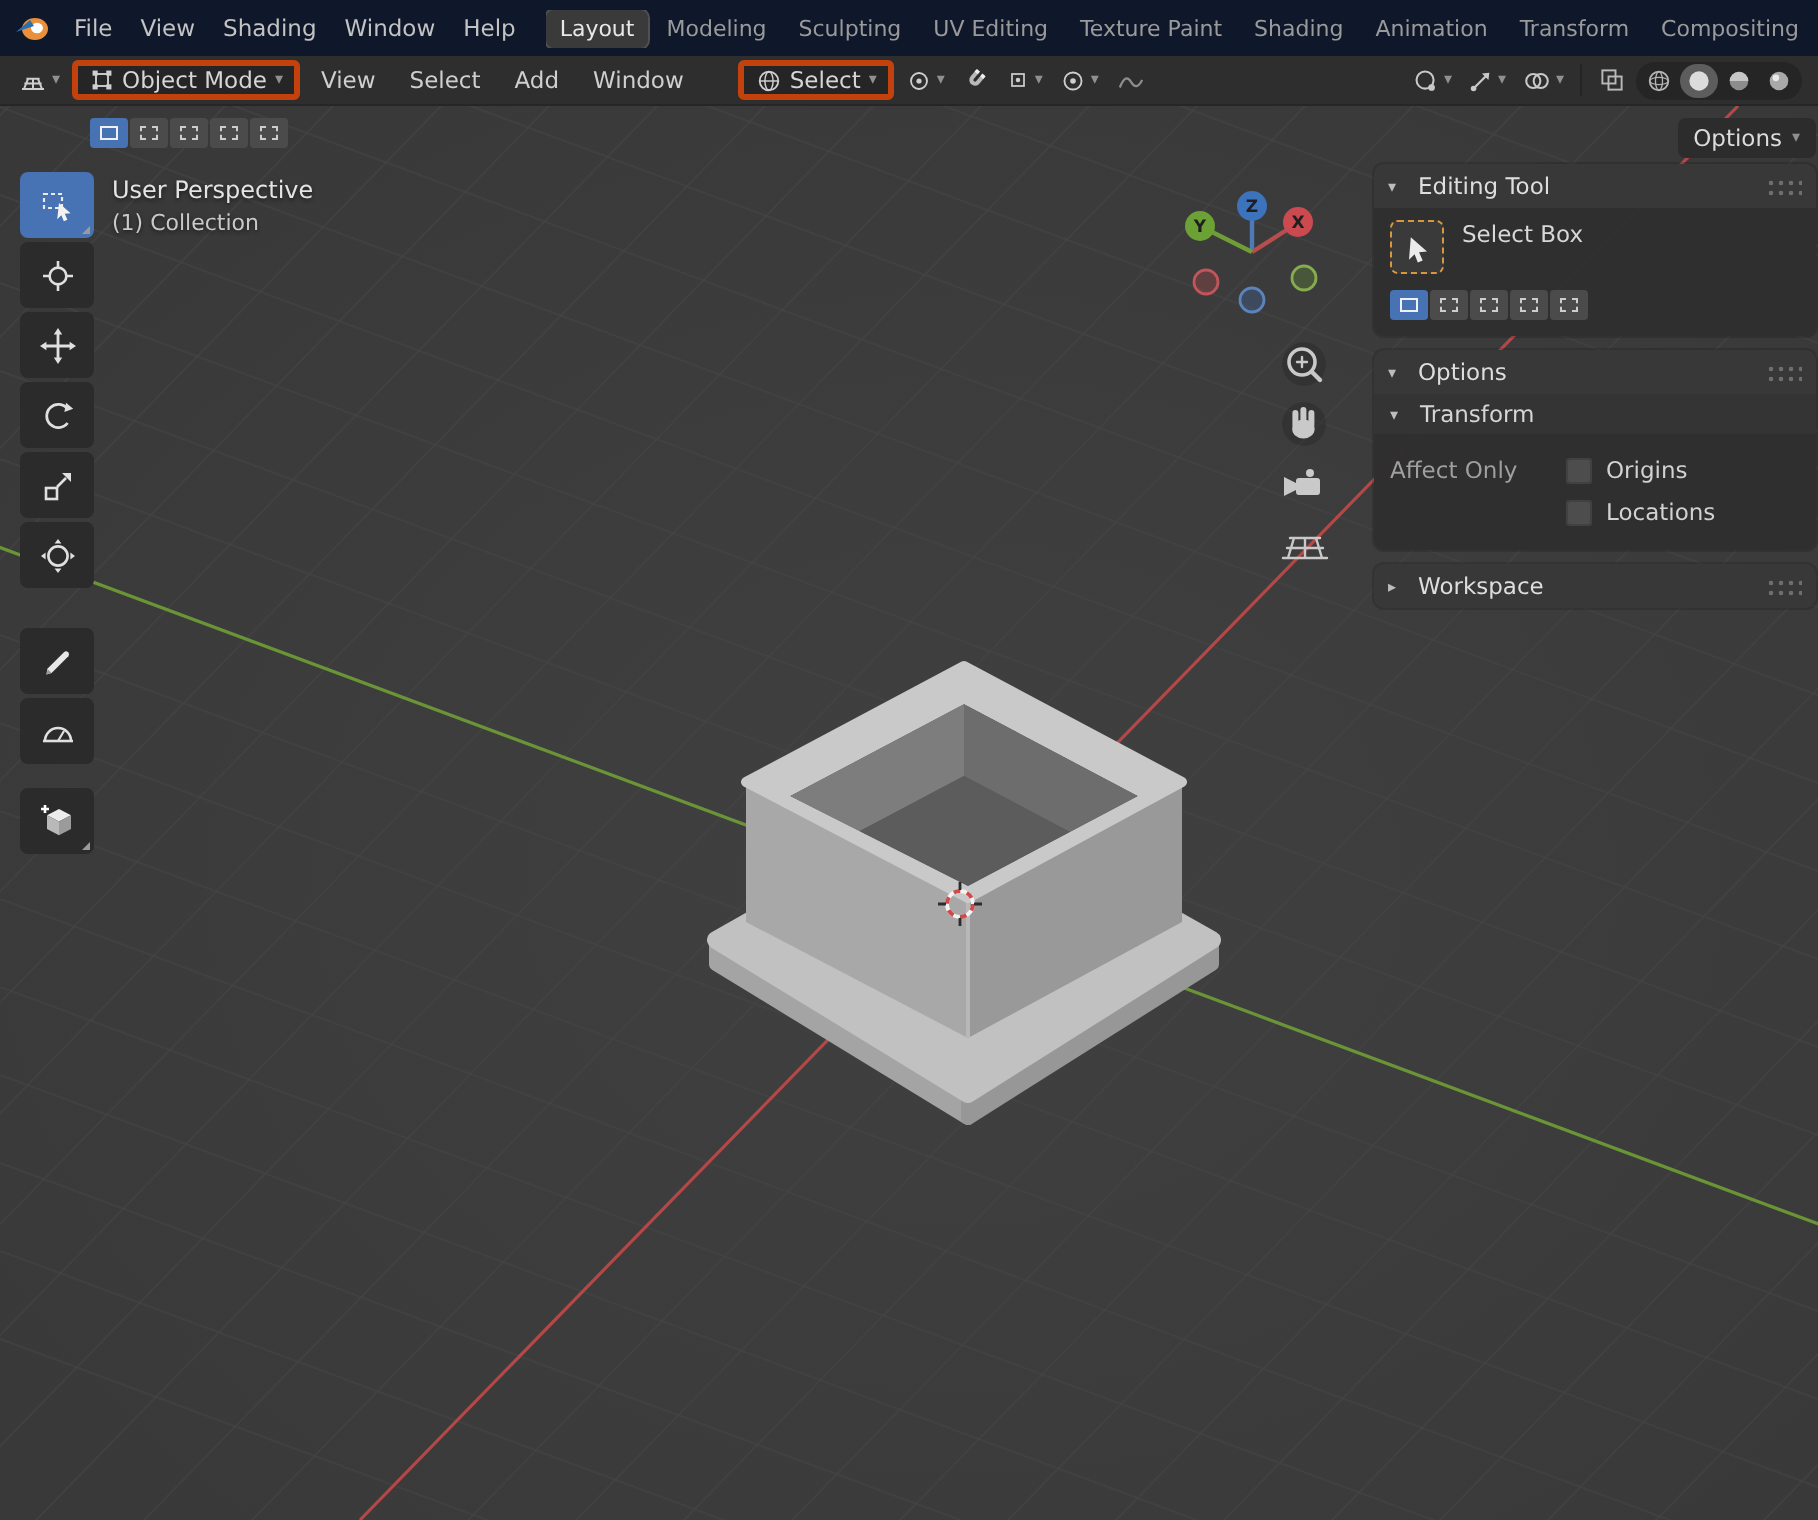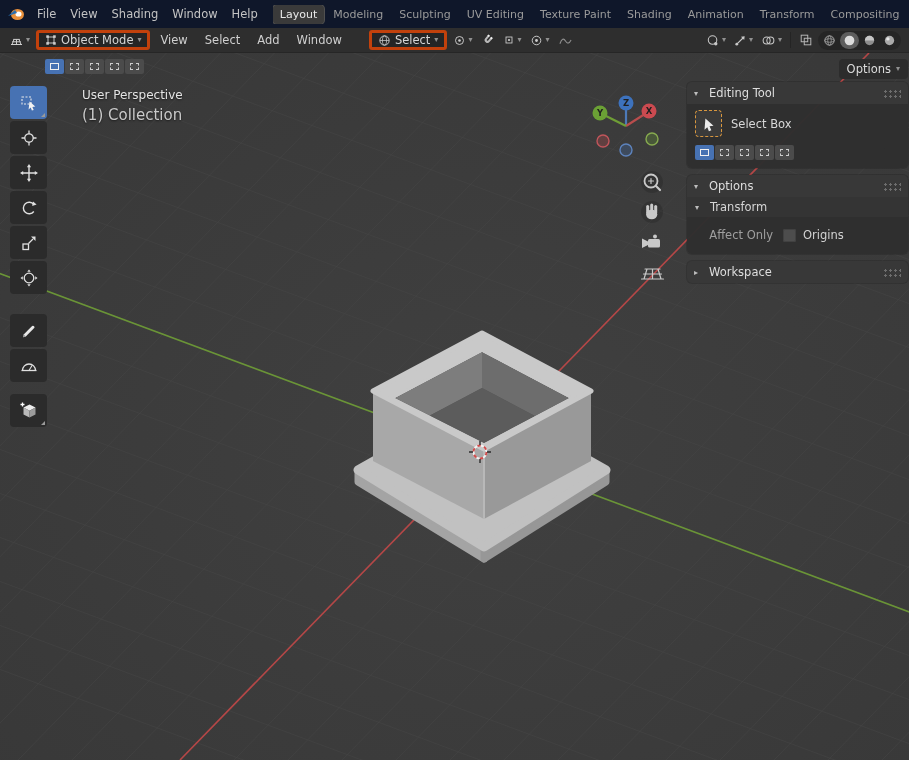--- a/index.html
+++ b/index.html
@@ -28,41 +28,41 @@
   .canvas{position:absolute;left:0;top:0}
   #grid-layer line{stroke:#464646;stroke-width:1;opacity:.55}
   
   .tool-header{position:absolute;top:6px;left:45px;display:flex;gap:1px}
   .mode-btn{width:19px;height:15px;background:#4b4b4b;border-radius:2px;display:flex;align-items:center;justify-content:center}
   .mode-btn.active{background:#4772b3}
   .mode-glyph{width:9px;height:7px;border:1px dashed #cdcdcd}
   .mode-btn.active .mode-glyph{border:1px solid #f0f0f0}
   .options-btn{position:absolute;top:6px;right:1px;background:#2c2c2c;border-radius:4px;padding:3px 8px;display:flex;align-items:center;gap:5px;font-size:11.5px;color:#dcdcdc}
   
-  .vp-label{position:absolute;left:82px;top:33px;font-size:12px;color:#e4e4e4;text-shadow:0 1px 2px rgba(0,0,0,.55);line-height:1.5}
-  .vp-label .sub{font-size:15px;color:#c9c9c9}
+  .vp-label{position:absolute;left:56px;top:33px;font-size:12px;color:#e4e4e4;text-shadow:0 1px 2px rgba(0,0,0,.55);line-height:1.5}
+  .vp-label .sub{font-size:11px;color:#c9c9c9}
   
   .left-toolbar{position:absolute;left:10px;top:33px;width:37px;display:flex;flex-direction:column;gap:2px}
   .tool-btn{height:33px;background:#2b2b2b;border-radius:4px;display:flex;align-items:center;justify-content:center;position:relative}
   .tool-btn.active{background:#4772b3}
   .tool-btn.flyout::after{content:"";position:absolute;right:2px;bottom:2px;width:0;height:0;border-left:4px solid transparent;border-bottom:4px solid #9a9a9a}
   .tb-gap-lg{height:16px}.tb-gap-sm{height:8px}
   
   .right-panel{position:absolute;top:29px;right:1px;width:221px;display:flex;flex-direction:column;gap:7px;font-size:11.5px}
   .panel-section{border-radius:5px;overflow:hidden;background:rgba(46,46,46,.97);box-shadow:0 0 0 1px rgba(0,0,0,.15)}
   .panel-header{height:22px;background:#383838;display:flex;align-items:center;padding:0 7px;gap:6px;color:#dedede}
   .caret{font-size:8px;color:#bdbdbd;width:9px}
   .grip{margin-left:auto;width:18px;height:9px;background-image:radial-gradient(#6e6e6e 1px,transparent 1.3px);background-size:5px 5px}
   .panel-body{padding:6px 8px 8px}
-  .tool-row{display:flex;align-items:center;gap:9px;color:#d8d8d8}
+  .tool-row{display:flex;align-items:flex-start;gap:9px;color:#d8d8d8}
   .big-tool{width:27px;height:27px;border:1px dashed #d8973f;border-radius:4px;background:#3a3a3a;display:flex;align-items:center;justify-content:center}
   .mode-row{display:flex;gap:1px;margin-top:8px}
   .sub-header{display:flex;align-items:center;gap:6px;color:#d5d5d5;background:#343434;margin:-6px -8px 8px;padding:4px 8px;height:20px}
   .prop-row{display:flex;align-items:center;height:20px;margin-bottom:1px}
-  .prop-label{width:88px;text-align:right;padding-right:10px;color:#9f9f9f;white-space:nowrap}
+  .prop-label{width:88px;padding-right:10px;color:#9f9f9f;white-space:nowrap}
   .checkbox{width:13px;height:13px;background:#4d4d4d;border-radius:2px;box-shadow:inset 0 0 0 1px #414141}
   .prop-text{margin-left:7px;color:#d2d2d2}
 </style>
 </head>
 <body>
 
 <div class="topbar">
   <span class="logo">
     <svg width="18" height="14" viewBox="0 0 18 14">
       <ellipse cx="10.5" cy="7.5" rx="6.5" ry="5.5" fill="#e8903c"></ellipse>
@@ -492,20 +492,25 @@
       <div class="panel-body">
         <div class="sub-header">
           <span class="caret">▾</span>
           <span>Transform</span>
         </div>
         <div class="prop-row">
           <span class="prop-label">Affect Only</span>
           <span class="checkbox"></span>
           <span class="prop-text">Origins</span>
         </div>
+        <div class="prop-row">
+          <span class="prop-label"></span>
+          <span class="checkbox"></span>
+          <span class="prop-text">Locations</span>
+        </div>
       </div>
     </div>
 
     <div class="panel-section">
       <div class="panel-header">
         <span class="caret">▸</span>
         <span>Workspace</span>
         <span class="grip"></span>
       </div>
     </div>

